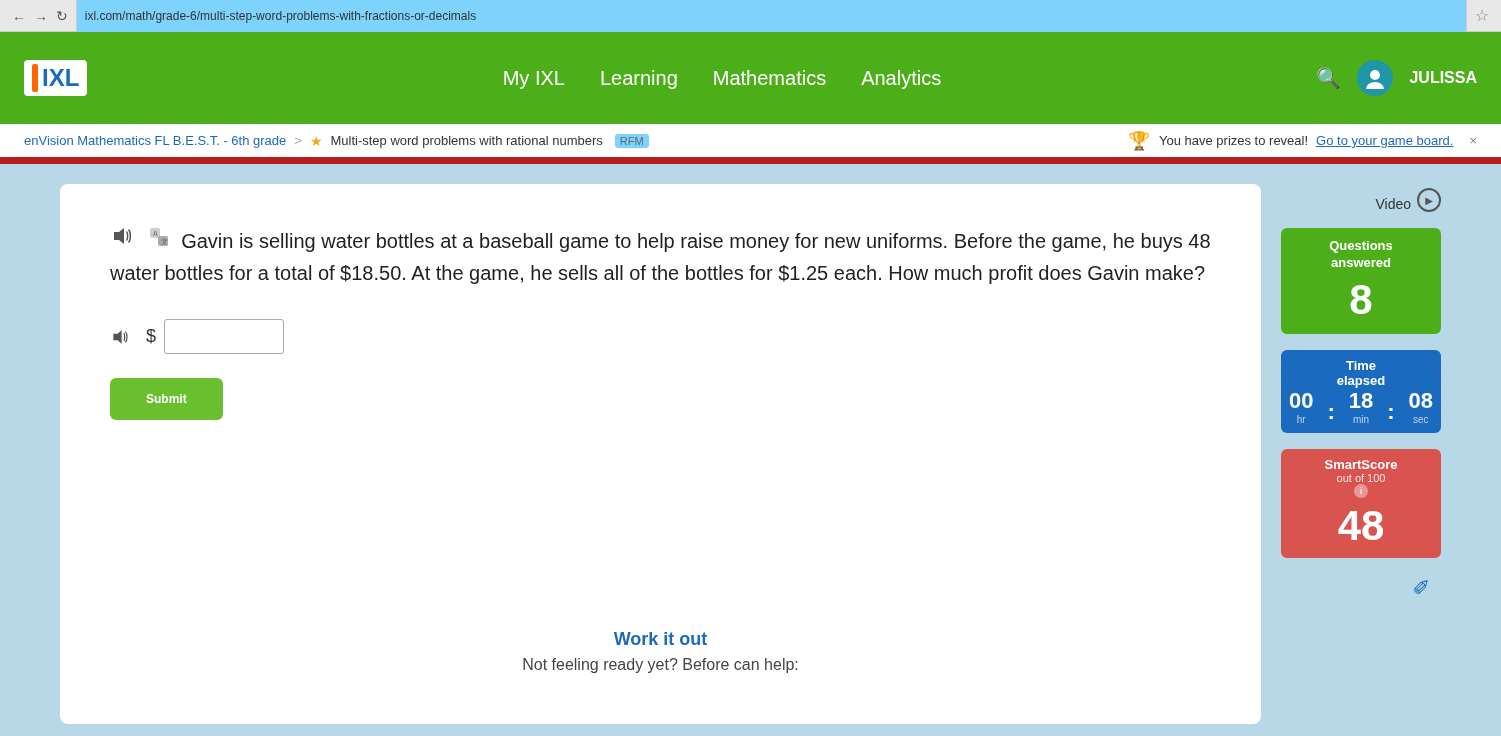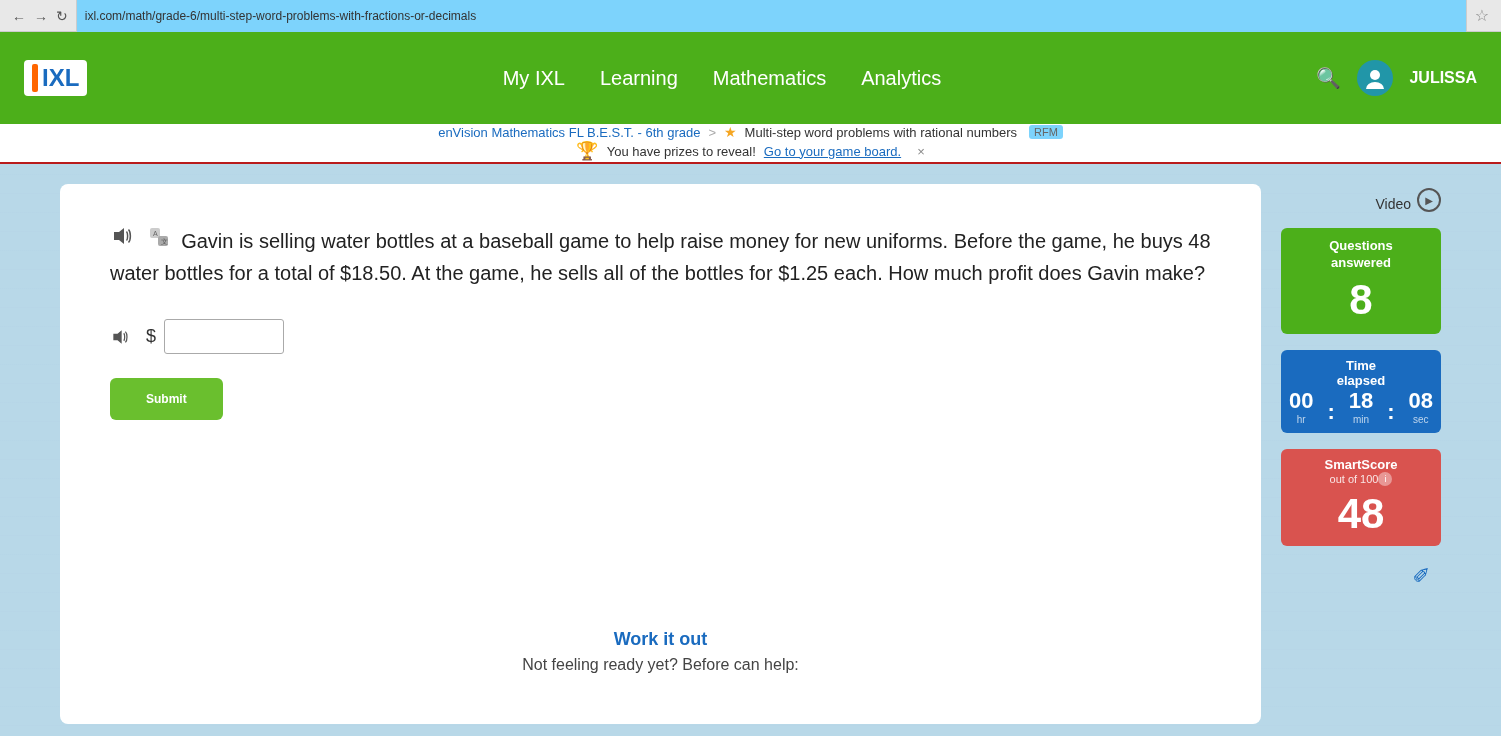--- a/index.html
+++ b/index.html
@@ -73,26 +73,25 @@
       font-weight: bold;
     }
     .username { color: white; font-size: 16px; font-weight: bold; }
 
     
     .breadcrumb-bar {
       background: white;
       height: 40px;
       display: flex;
       align-items: center;
-      padding: 0 32px;
+      padding: 0 24px;
       font-size: 13px;
       color: #555;
-      border-bottom: 2px solid #b91c1c;
+      border-bottom: 7px solid #b91c1c;
       justify-content: space-between;
-      flex-direction: column;
     }
     .breadcrumb-left { display: flex; align-items: center; gap: 8px; }
     .breadcrumb-left a { color: #1a6bbf; text-decoration: none; font-size: 13px; }
     .breadcrumb-separator { color: #aaa; }
     .breadcrumb-star { color: #f5a623; font-size: 14px; }
     .breadcrumb-current { color: #333; }
     .badge-rfm {
       background: #7dd3fc;
       border-radius: 3px;
       padding: 1px 5px;
@@ -295,20 +294,21 @@
     .smart-score-box .label {
       font-size: 13px;
       font-weight: bold;
     }
     .smart-score-box .sub-label {
       font-size: 11px;
       color: rgba(255,255,255,0.85);
       display: flex;
       align-items: center;
       justify-content: center;
+      flex-direction: column;
     }
     .info-circle {
       width: 14px;
       height: 14px;
       border-radius: 50%;
       background: rgba(255,255,255,0.4);
       display: inline-flex;
       align-items: center;
       justify-content: center;
       font-size: 9px;

